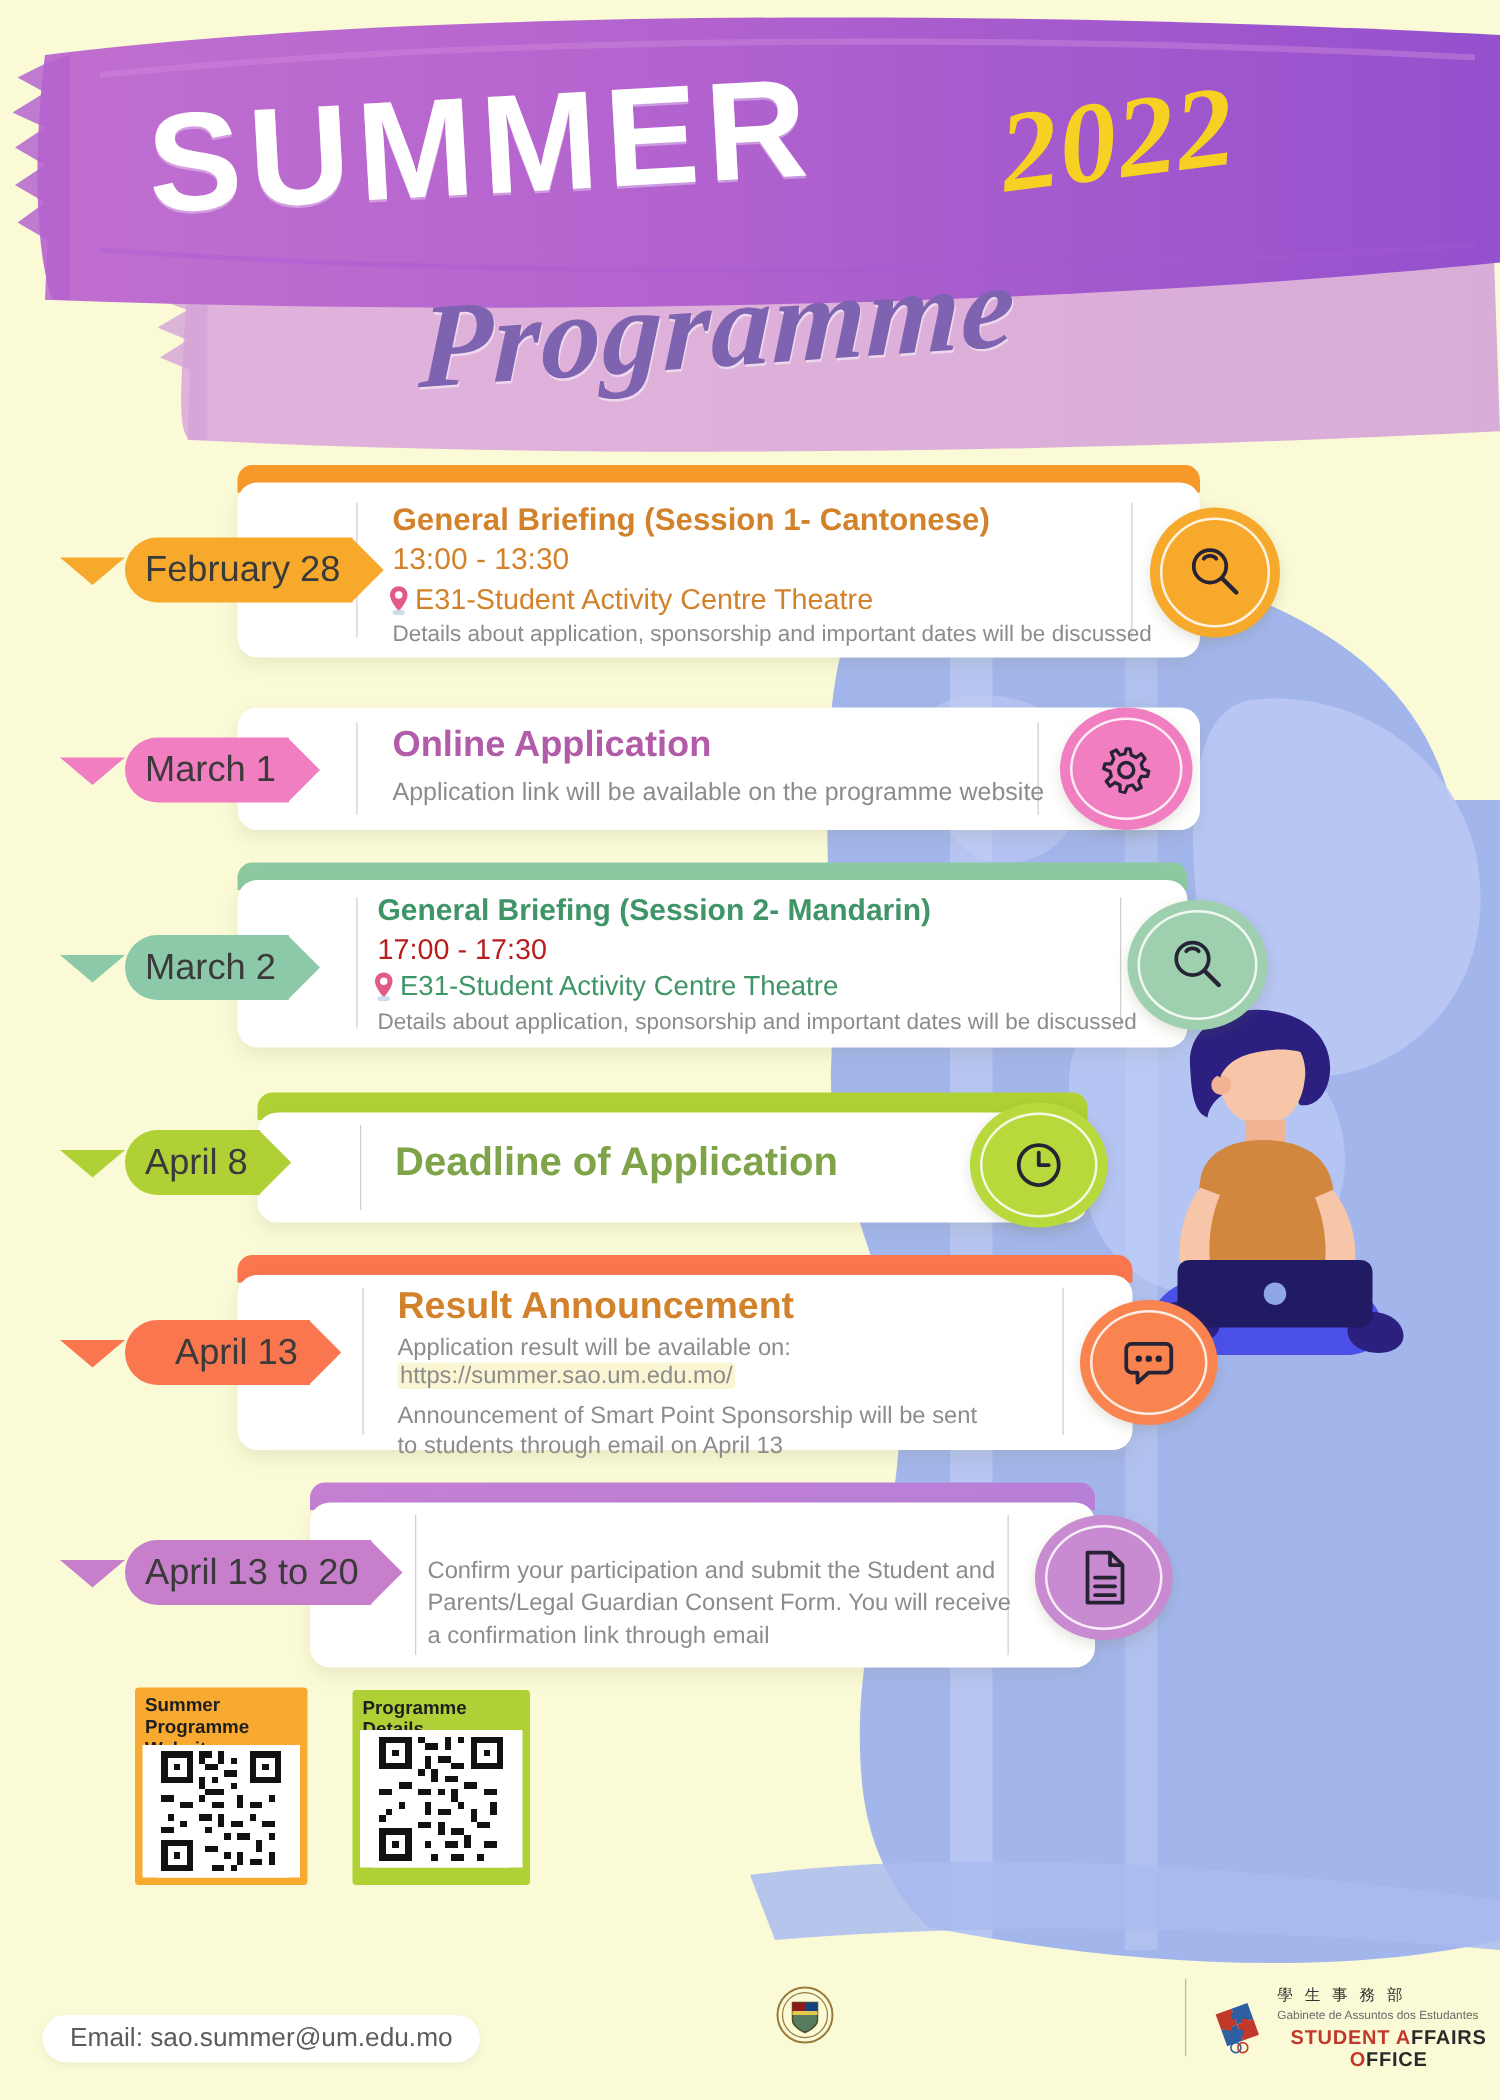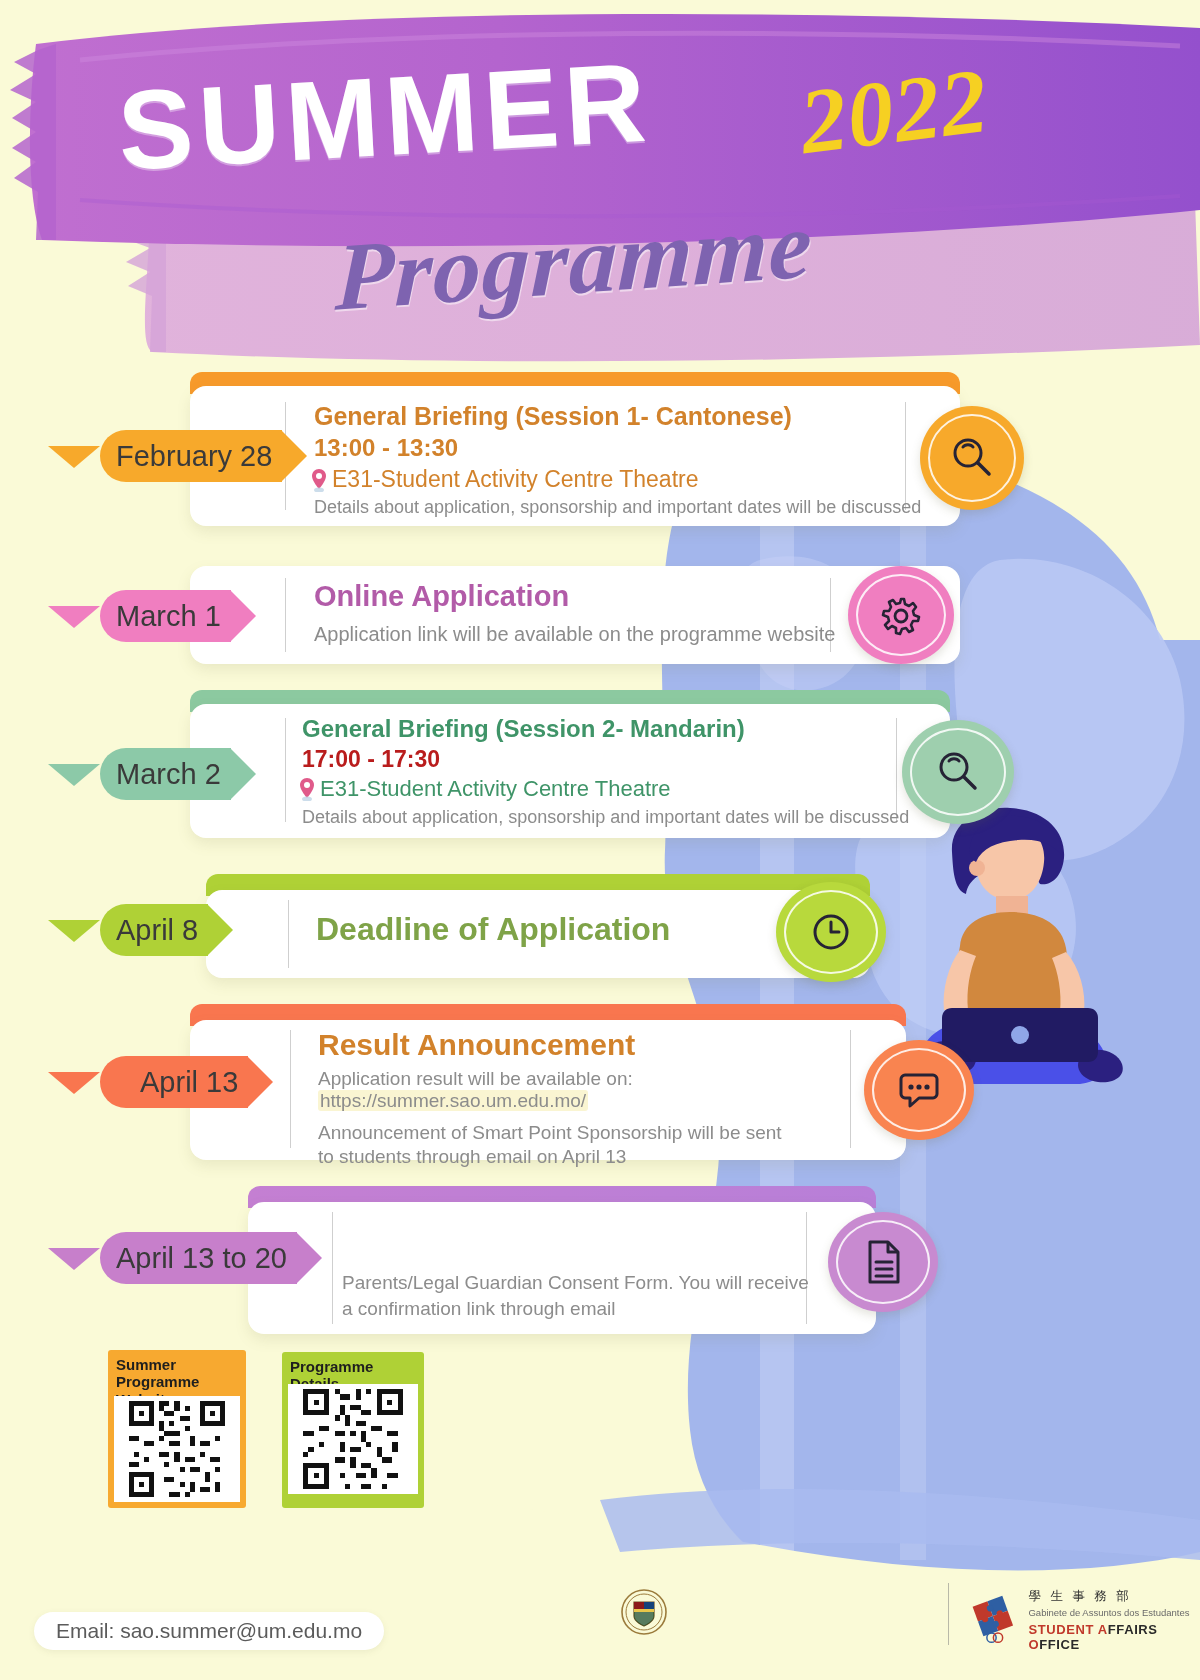--- a/index.html
+++ b/index.html
@@ -117,21 +117,21 @@
     content: "";
     position: absolute;
     inset: 8px;
     border: 2px solid rgba(255,255,255,0.85);
     border-radius: 50%;
   }
   .iconcirc svg { position: relative; z-index: 2; }
 
   
   .c-title { font-weight: 700; line-height: 1.12; }
-  .c-time  { font-weight: 700; line-height: 1.2; }
+  .c-time  { font-weight: 400; line-height: 1.2; }
   .c-loc   { line-height: 1.2; display:flex; align-items:center; gap:4px;}
   .c-desc  { color: #8C8C8C; line-height: 1.32; }
 
   .urlhl {
     background: #FAF5D2;
     color: #8C8C8C;
     padding: 0 2px;
     border-radius: 3px;
   }
 
@@ -153,21 +153,21 @@
     font-size: 21px;
     box-shadow: 0 2px 6px rgba(120,120,80,0.10);
   }
   .umtext {
     font-size: 12.5px; font-weight: 700; color: #1a1a1a;
     letter-spacing: 0.4px; line-height: 1.35; text-align: center;
   }
   .umcn { font-size: 22px; letter-spacing: 9px; color:#111; line-height:1.1; }
   .saocn { font-size: 12.5px; letter-spacing: 3px; color:#333; }
   .saopt { font-size: 9.5px; color:#6a6a6a; }
-  .saoen { font-size: 13px; font-weight:700; letter-spacing:0.6px; }
+  .saoen { font-size: 16px; font-weight:700; letter-spacing:0.6px;text-align:center; }
 </style>
 </head>
 <body>
 
 <div id="poster">
 
   <div class="bg-layer">
     <svg width="1200" height="1680" viewBox="0 0 1200 1680">
 
       <path d="M700,470 C790,430 900,440 980,470 C1080,505 1140,560 1160,640
@@ -387,20 +387,21 @@
       </svg>
     </div>
   </div>
 
   <div class="row">
     <div class="card-topbar" style="left:248px; top:1186px; width:628px;
          background:linear-gradient(90deg,#C47FD2,#B87FD8);"></div>
     <div class="card" style="left:248px; top:1202px; width:628px; height:132px;">
       <div class="vline" style="left:84px; top:10px; height:112px;"></div>
       <div class="vline" style="left:558px; top:10px; height:112px;"></div>
+      <div class="c-desc" style="position:absolute;left:94px;top:42px;font-size:19px;">Confirm your participation and submit the Student and</div>
       <div class="c-desc" style="position:absolute;left:94px;top:68px;font-size:19px;">Parents/Legal Guardian Consent Form. You will receive</div>
       <div class="c-desc" style="position:absolute;left:94px;top:94px;font-size:19px;">a confirmation link through email</div>
     </div>
     <div class="tri" style="left:48px; top:1248px; color:#C77FCB;"></div>
     <div class="pill" style="left:100px; top:1232px; background:#C77FCB; color:#C77FCB;">
       <span style="color:#3A3A3A;">April 13 to 20</span>
     </div>
     <div class="iconcirc" style="left:828px; top:1212px; width:110px; height:100px; background:#C88AD0;">
       <svg width="46" height="50" viewBox="0 0 46 50">
         <path d="M10,5 L28,5 L38,15 L38,45 L10,45 Z" fill="none" stroke="#262335" stroke-width="3" stroke-linejoin="round"></path>

